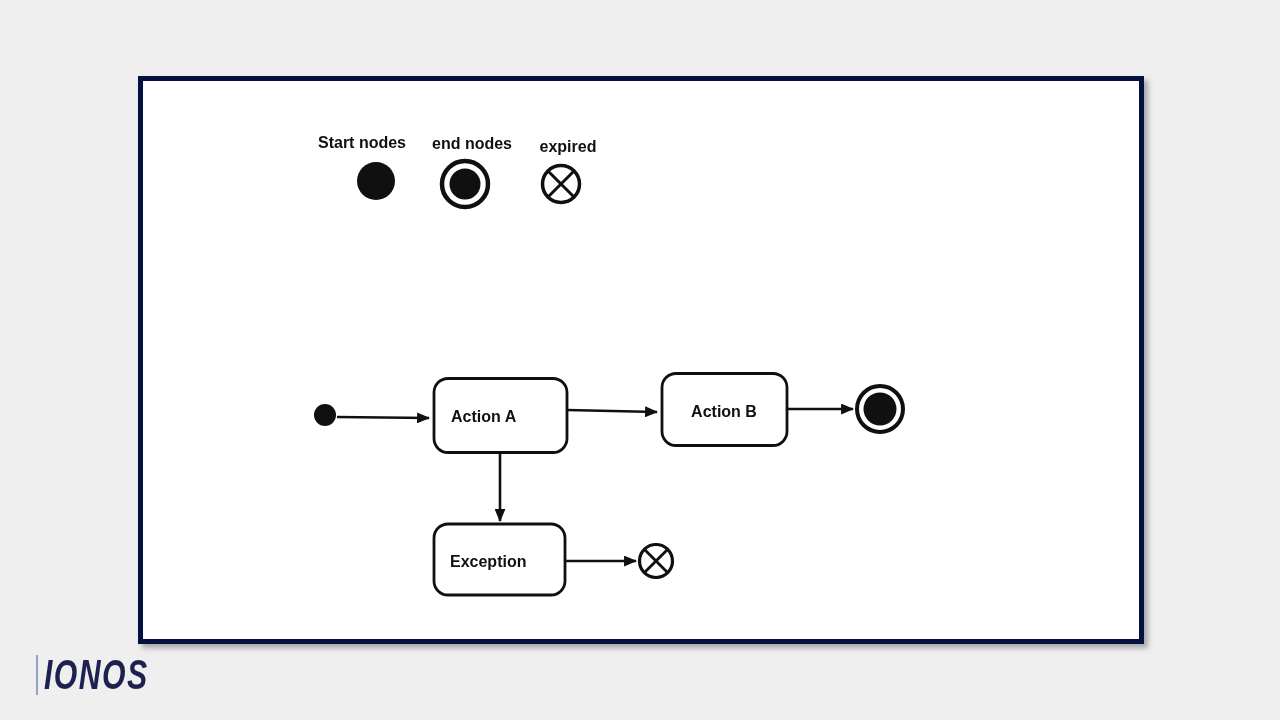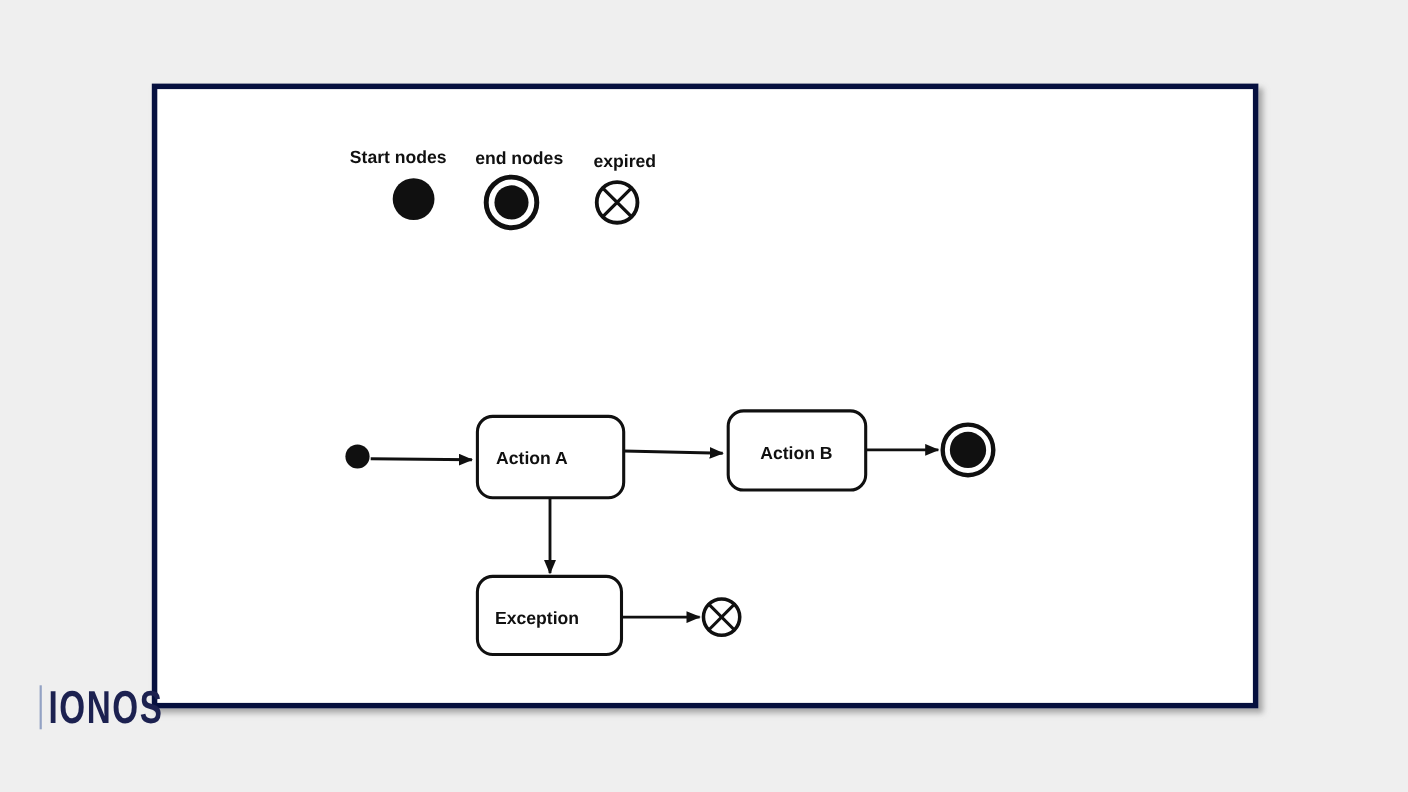--- a/index.html
+++ b/index.html
@@ -41,24 +41,24 @@
   }
   text.node-lbl {
     font-family: "Liberation Sans", "DejaVu Sans", sans-serif;
     font-weight: bold;
     font-size: 16px;
     fill: #101010;
   }
   .logo {
     position: absolute;
     left: 36px;
-    top: 621px;
+    top: 655px;
     display: flex;
-    align-items: center;
     height: 44px;
+    font-style: italic;
   }
   .logo-bar {
     display: inline-block;
     width: 2px;
     height: 40px;
     background: #93a2c4;
     margin-right: 6px;
   }
   .logo-text {
     display: inline-block;

